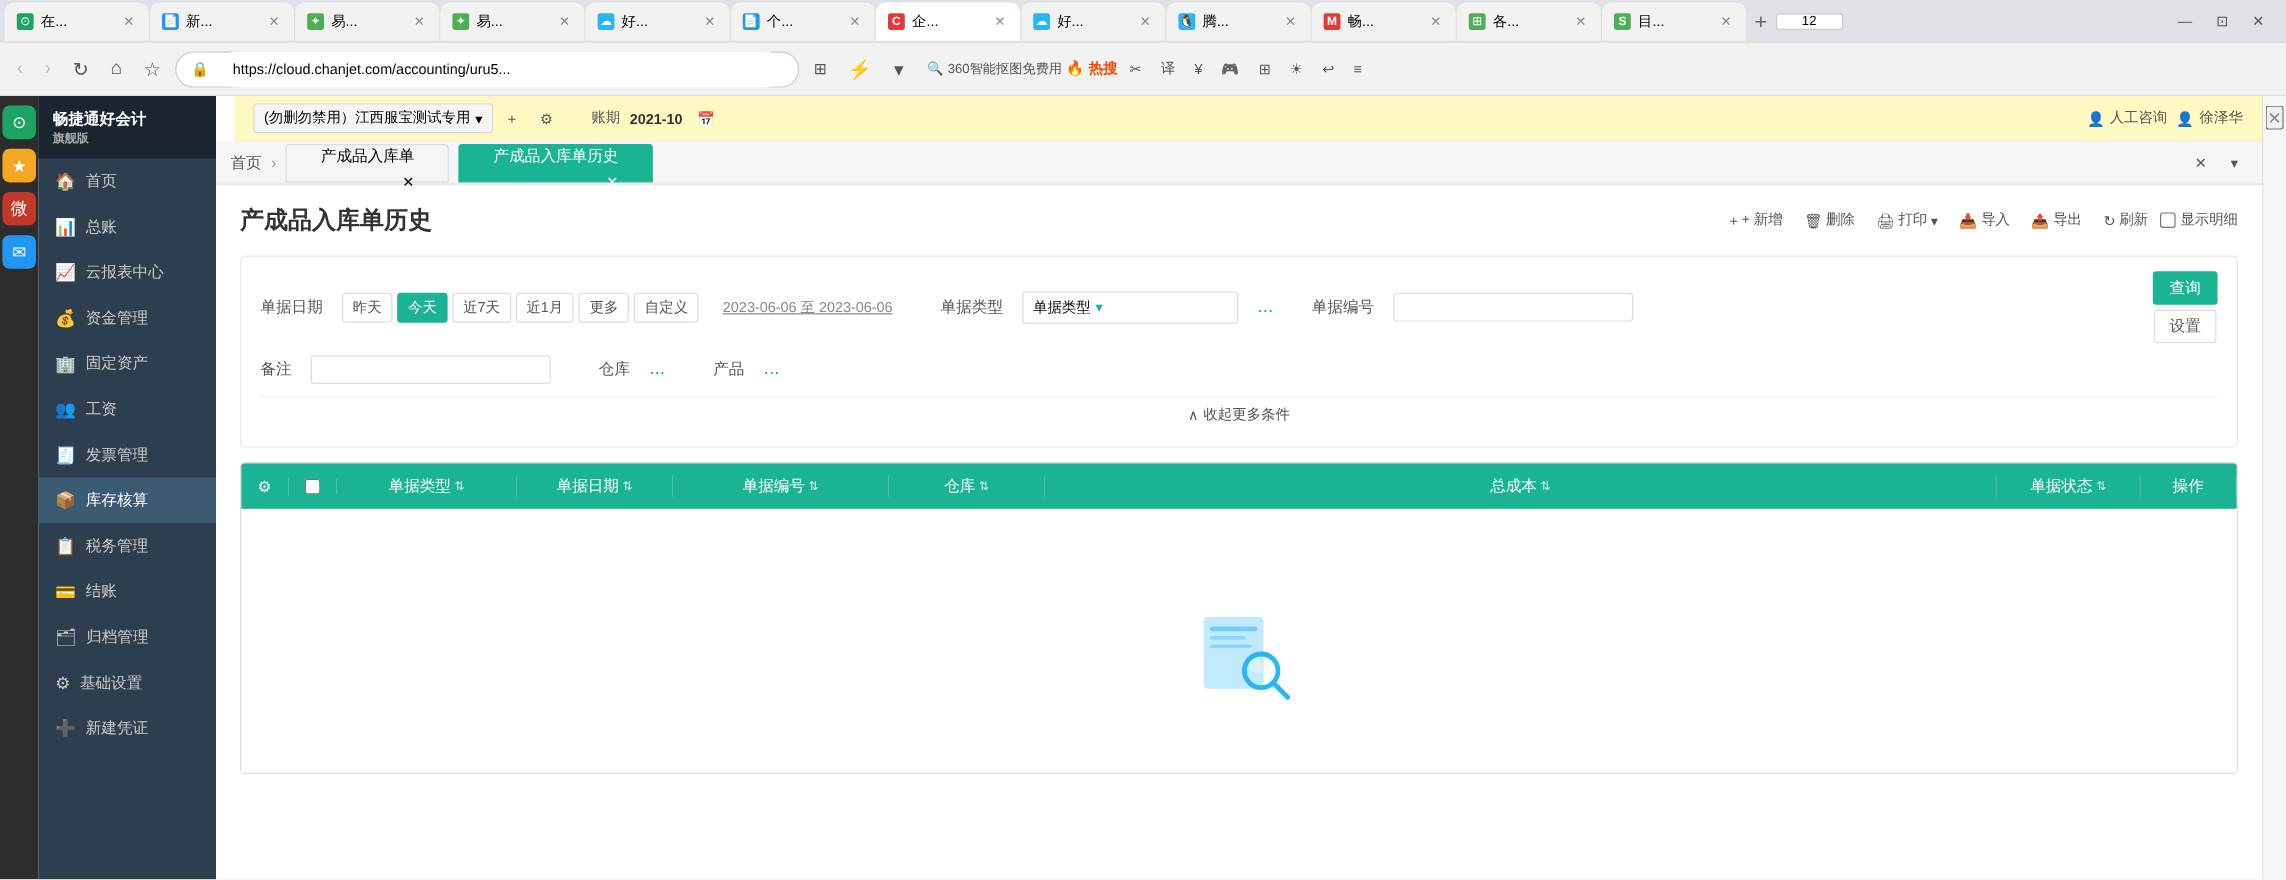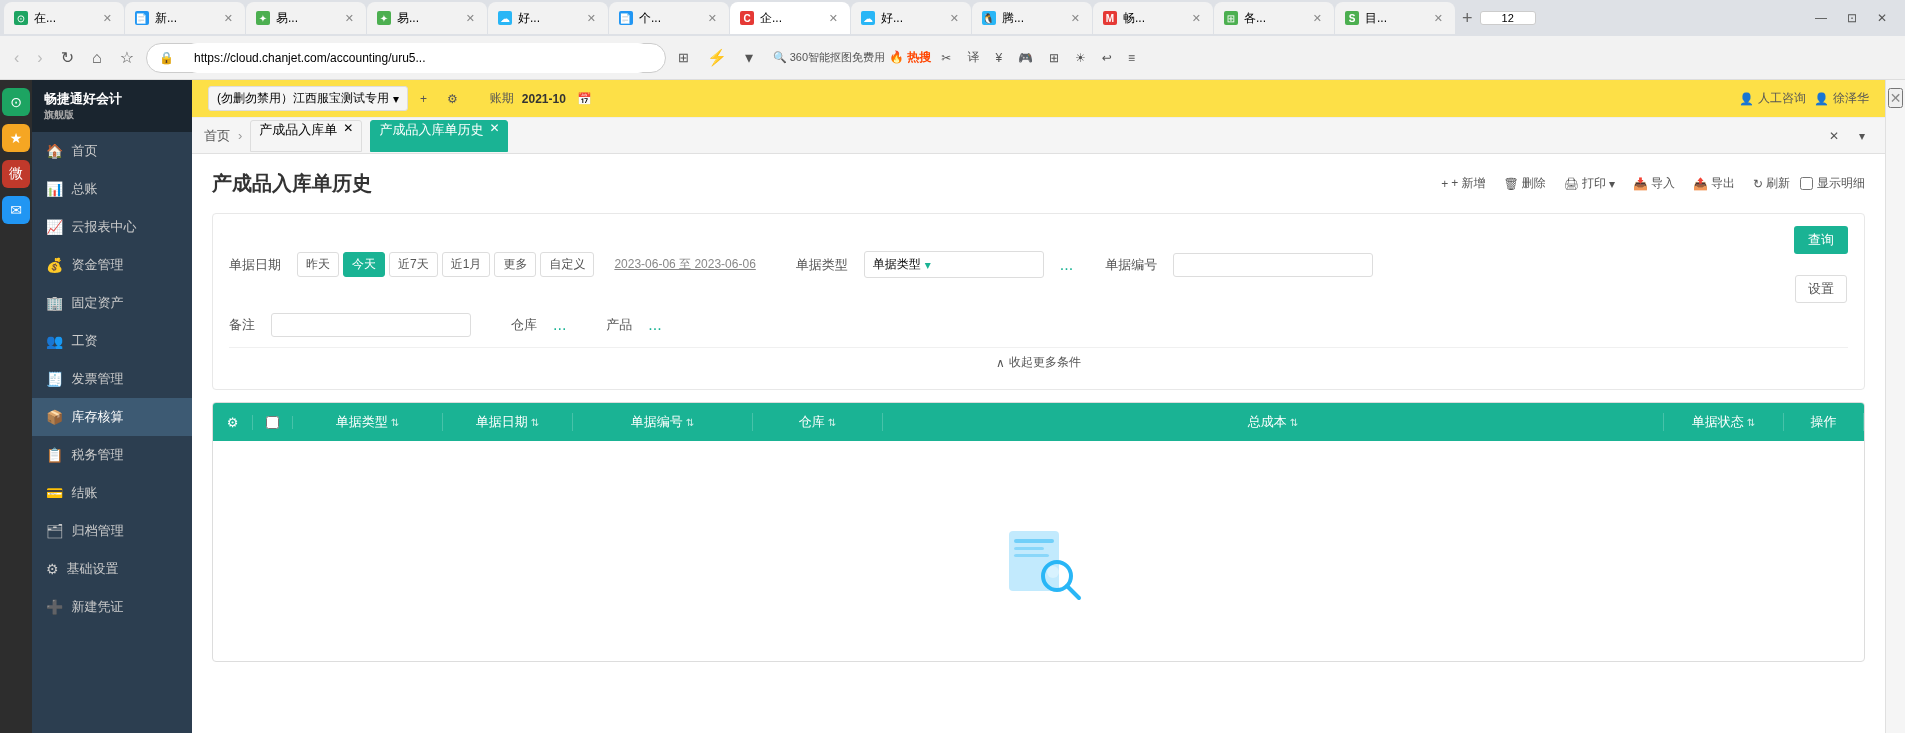--- a/index.html
+++ b/index.html
@@ -27,40 +27,40 @@
     
     .app-layout { display: flex; flex: 1; overflow: hidden; height: calc(100% - 80px); }
 
     
     .left-icon-bar { width: 32px; background: #2d2d2d; display: flex; flex-direction: column; align-items: center; padding: 8px 0; gap: 8px; }
     .left-icon { width: 28px; height: 28px; border-radius: 6px; display: flex; align-items: center; justify-content: center; font-size: 14px; cursor: pointer; color: #fff; }
     .left-icon.green { background: #1da462; }
     .left-icon.yellow { background: #f5a623; }
 
     
-    .nav-sidebar { width: 160px; background: #2c3e50; display: flex; flex-direction: column; }
+    .nav-sidebar { width: 148px; background: #2c3e50; display: flex; flex-direction: column; }
     .nav-header { background: #1a252f; padding: 10px 12px; color: #fff; font-size: 13px; font-weight: bold; display: flex; align-items: center; gap: 6px; }
     .nav-header-sub { font-size: 10px; color: #aaa; }
     .nav-item { display: flex; align-items: center; padding: 10px 14px; color: #ccc; cursor: pointer; gap: 8px; font-size: 13px; }
     .nav-item.active { background: #3d5a73; color: #fff; }
     .nav-item-icon { font-size: 14px; }
 
     
     .main-content { flex: 1; background: #fff; display: flex; flex-direction: column; overflow: hidden; }
 
     
     .breadcrumb-bar { display: flex; align-items: center; background: #f5f5f5; border-bottom: 1px solid #e0e0e0; height: 36px; padding: 0 12px; gap: 8px; }
     .breadcrumb-item { font-size: 13px; color: #555; }
     .breadcrumb-sep { color: #999; }
-    .page-tab { display: flex; align-items: flex-start; background: #f5f5f5; border: 1px solid #ddd; border-radius: 3px 3px 0 0; padding: 0 8px; height: 32px; font-size: 13px; cursor: pointer; gap: 6px; }
+    .page-tab { display: flex; align-items: flex-end; background: #f5f5f5; border: 1px solid #ddd; border-radius: 3px 3px 0 0; padding: 0 28px; height: 32px; font-size: 13px; cursor: pointer; gap: 6px; flex-direction: column; }
     .page-tab.active { background: #1ab394; color: #fff; border-color: #1ab394; }
     .page-tab-close { font-size: 12px; }
 
     
-    .top-bar { display: flex; align-items: center; padding: 6px 16px; border-bottom: 1px solid #eee; gap: 4px; background: #fde047; }
+    .top-bar { display: flex; align-items: center; padding: 6px 16px; border-bottom: 1px solid #eee; gap: 4px; background: #fef9c3; margin-left: 15px; }
     .account-selector { display: flex; align-items: center; background: #f5f5f5; border: 1px solid #ddd; border-radius: 3px; padding: 3px 8px; font-size: 12px; cursor: pointer; gap: 4px; }
     .period-label { font-size: 12px; color: #555; margin-left: 8px; padding-left: 12px; }
     .period-val { font-size: 12px; color: #333; font-weight: bold; margin-left: 4px; }
     .action-btn { display: flex; align-items: center; gap: 3px; padding: 4px 8px; border: none; background: none; cursor: pointer; font-size: 12px; color: #555; }
     .right-btns { margin-left: auto; display: flex; align-items: center; gap: 8px; }
     .user-info { display: flex; align-items: center; gap: 4px; font-size: 12px; color: #555; }
 
     
     .content-area { flex: 1; padding: 16px 20px; overflow: auto; position: relative; }
     .page-title { font-size: 20px; color: #333; font-weight: bold; margin-bottom: 16px; }
@@ -98,21 +98,21 @@
     
     .empty-state { display: flex; flex-direction: column; align-items: center; justify-content: center; padding: 60px 0; }
 
     
     .right-close-panel { width: 20px; background: #f5f5f5; border-left: 1px solid #e0e0e0; display: flex; align-items: flex-start; padding-top: 8px; justify-content: center; }
     .right-close-btn { cursor: pointer; font-size: 14px; color: #888; }
 
     
     .query-btn { background: #1ab394; color: #fff; border: none; border-radius: 3px; padding: 5px 14px; font-size: 13px; cursor: pointer; }
     .settings-btn { background: #fff; color: #555; border: 1px solid #ddd; border-radius: 3px; padding: 4px 12px; font-size: 13px; cursor: pointer; }
-    .query-settings-group { display: flex; flex-direction: column; gap: 21px; }
+    .query-settings-group { display: flex; flex-direction: column; gap: 4px; }
 
     
     .top-action-btn { display: flex; align-items: center; gap: 3px; padding: 4px 8px; border: none; background: none; cursor: pointer; font-size: 12px; color: #555; white-space: nowrap; }
 
     .show-detail-checkbox { display: flex; align-items: center; gap: 4px; font-size: 12px; color: #555; }
 
     .filter-actions-right { margin-left: auto; display: flex; align-items: center; }
   </style>
 </head>
 <body>

